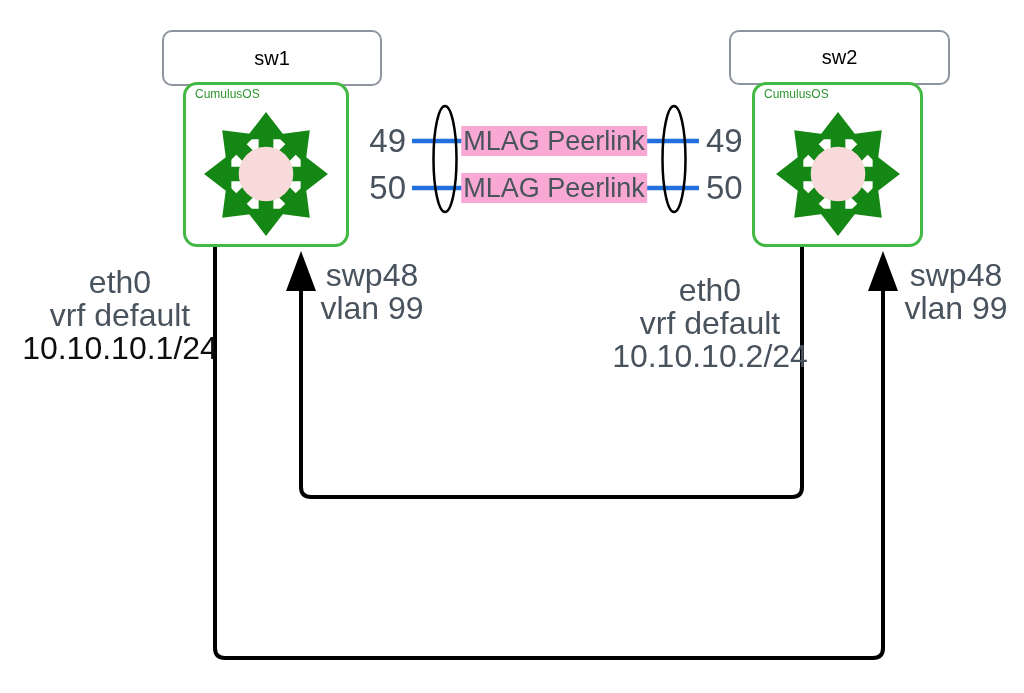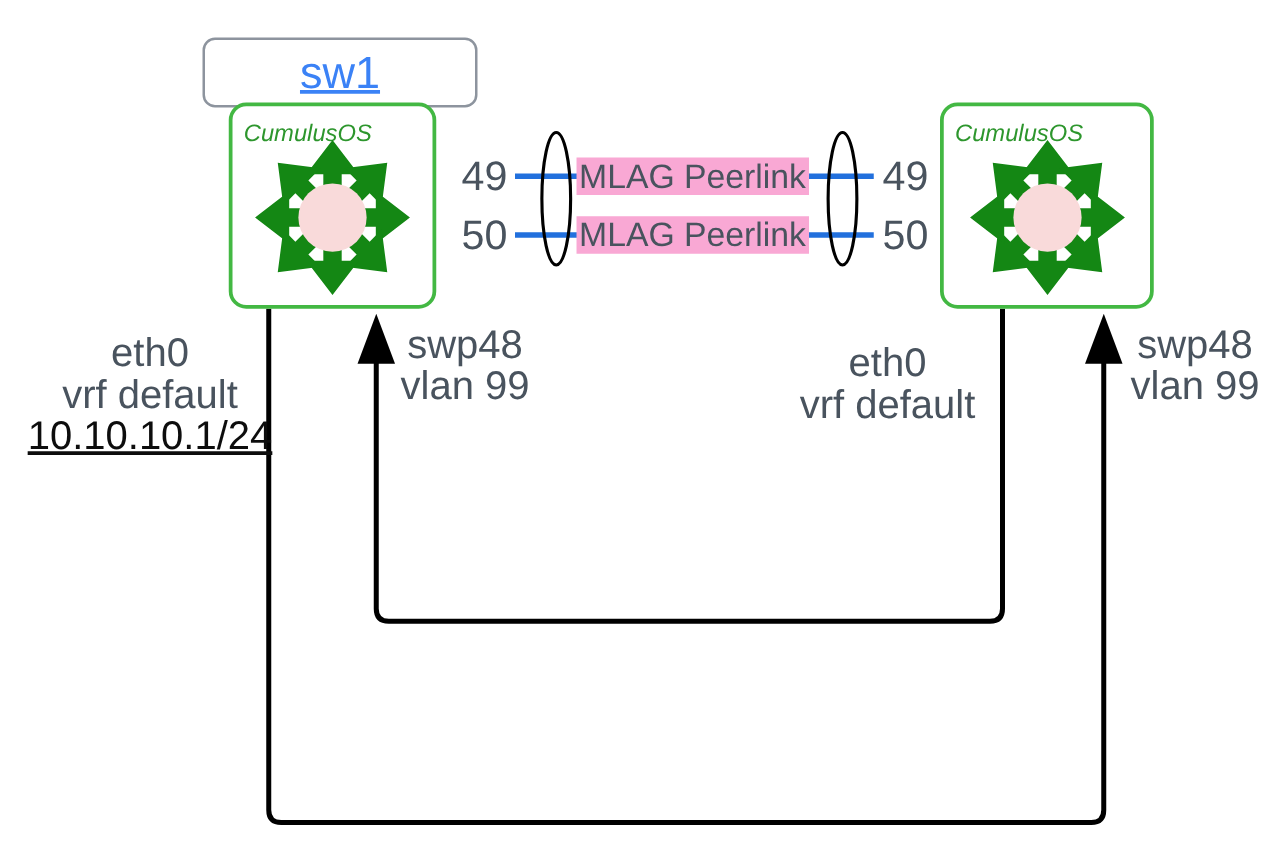--- a/index.html
+++ b/index.html
@@ -10,30 +10,30 @@
   .overlay{position:absolute;left:0;top:0;width:1024px;height:693px;z-index:1;}
   .blue-line{stroke:var(--peerlink-blue,#2270dd);stroke-width:4.5;fill:none;}
   .bond-ellipse{stroke:var(--connector-black,#000);stroke-width:2.5;fill:none;}
   .conn{stroke:var(--connector-black,#000);stroke-width:4;fill:none;}
   .arrowhead{fill:var(--connector-black,#000);stroke:none;}
 
   .sw-label{
     position:absolute;z-index:2;background:#fff;
     border:2px solid var(--node-border-gray,#8d949e);border-radius:10px;
     display:flex;align-items:center;justify-content:center;
-    font-size:36px;color:#3b82f6;text-decoration:underline;
+    font-size:20px;color:#000000;
   }
   .sw-box{
     position:absolute;z-index:2;background:#fff;
     border:3.5px solid var(--switch-border-green,#43b843);border-radius:14px;
     box-sizing:border-box;
   }
   .os-label{
-    position:absolute;left:9px;top:12px;font-size:19px;
-    color:var(--os-text-green,#2d962d);white-space:nowrap;font-style:italic;
+    position:absolute;left:9px;top:2px;font-size:12px;
+    color:var(--os-text-green,#2d962d);white-space:nowrap;
   }
   .chaos{position:absolute;left:17px;top:26px;width:126px;height:126px;}
   .chaos .arrow{fill:var(--icon-arrow-green,#148714);}
   .chaos .hub{fill:var(--icon-hub-pink,#f9dada);}
 
   .port{
     position:absolute;z-index:2;height:30px;line-height:30px;
     font-size:33px;color:var(--label-gray,#49535e);
   }
   .port.right{text-align:left;}
@@ -41,21 +41,21 @@
   .mlag{
     position:absolute;z-index:2;height:30px;line-height:30px;
     font-size:27px;color:var(--label-gray,#49535e);
     background:#f9a8d4;transform:translateX(-50%);padding:0 2px;white-space:nowrap;
   }
   .if-label{
     position:absolute;z-index:2;transform:translateX(-50%);
     text-align:center;font-size:32px;line-height:33px;
     color:var(--label-gray,#49535e);white-space:nowrap;
   }
-  .if-label .ink{color:#0d0d0d;text-decoration:underline;}
+  .if-label .ink{color:#0d0d0d;}
 </style>
 </head>
 <body>
 
 <div class="canvas">
 
   <svg class="overlay" viewBox="0 0 1024 693">
 
     <line class="blue-line" x1="412" y1="141" x2="699" y2="141"></line>
     <line class="blue-line" x1="412" y1="188" x2="699" y2="188"></line>
@@ -83,20 +83,23 @@
         <path class="arrow" d="M53,62 L53,27 L40,27 L60,1 L80,27 L67,27 L67,62 Z" transform="rotate(135 60 60)"></path>
         <path class="arrow" d="M53,62 L53,27 L40,27 L60,1 L80,27 L67,27 L67,62 Z" transform="rotate(180 60 60)"></path>
         <path class="arrow" d="M53,62 L53,27 L40,27 L60,1 L80,27 L67,27 L67,62 Z" transform="rotate(225 60 60)"></path>
         <path class="arrow" d="M53,62 L53,27 L40,27 L60,1 L80,27 L67,27 L67,62 Z" transform="rotate(270 60 60)"></path>
         <path class="arrow" d="M53,62 L53,27 L40,27 L60,1 L80,27 L67,27 L67,62 Z" transform="rotate(315 60 60)"></path>
       </g>
       <circle class="hub" cx="60" cy="60" r="26"></circle>
     </svg>
   </div>
 
+  <div class="sw-label" style="left:729px;top:30px;width:217px;height:51px">
+    <span>sw2</span>
+  </div>
   <div class="sw-box" style="left:752px;top:82px;width:171px;height:165px">
     <div class="os-label">CumulusOS</div>
     <svg class="chaos" style="left:20px" viewBox="0 0 120 120">
       <g>
         <path class="arrow" d="M53,62 L53,27 L40,27 L60,1 L80,27 L67,27 L67,62 Z"></path>
         <path class="arrow" d="M53,62 L53,27 L40,27 L60,1 L80,27 L67,27 L67,62 Z" transform="rotate(45 60 60)"></path>
         <path class="arrow" d="M53,62 L53,27 L40,27 L60,1 L80,27 L67,27 L67,62 Z" transform="rotate(90 60 60)"></path>
         <path class="arrow" d="M53,62 L53,27 L40,27 L60,1 L80,27 L67,27 L67,62 Z" transform="rotate(135 60 60)"></path>
         <path class="arrow" d="M53,62 L53,27 L40,27 L60,1 L80,27 L67,27 L67,62 Z" transform="rotate(180 60 60)"></path>
         <path class="arrow" d="M53,62 L53,27 L40,27 L60,1 L80,27 L67,27 L67,62 Z" transform="rotate(225 60 60)"></path>
@@ -121,19 +124,20 @@
     <div class="ink">10.10.10.1/24</div>
   </div>
   <div class="if-label" style="left:372px;top:259px">
     <div>swp48</div>
     <div>vlan 99</div>
   </div>
 
   <div class="if-label" style="left:710px;top:274px">
     <div>eth0</div>
     <div>vrf default</div>
+    <div>10.10.10.2/24</div>
   </div>
   <div class="if-label" style="left:956px;top:259px">
     <div>swp48</div>
     <div>vlan 99</div>
   </div>
 
 </div>
 
 </body></html>

